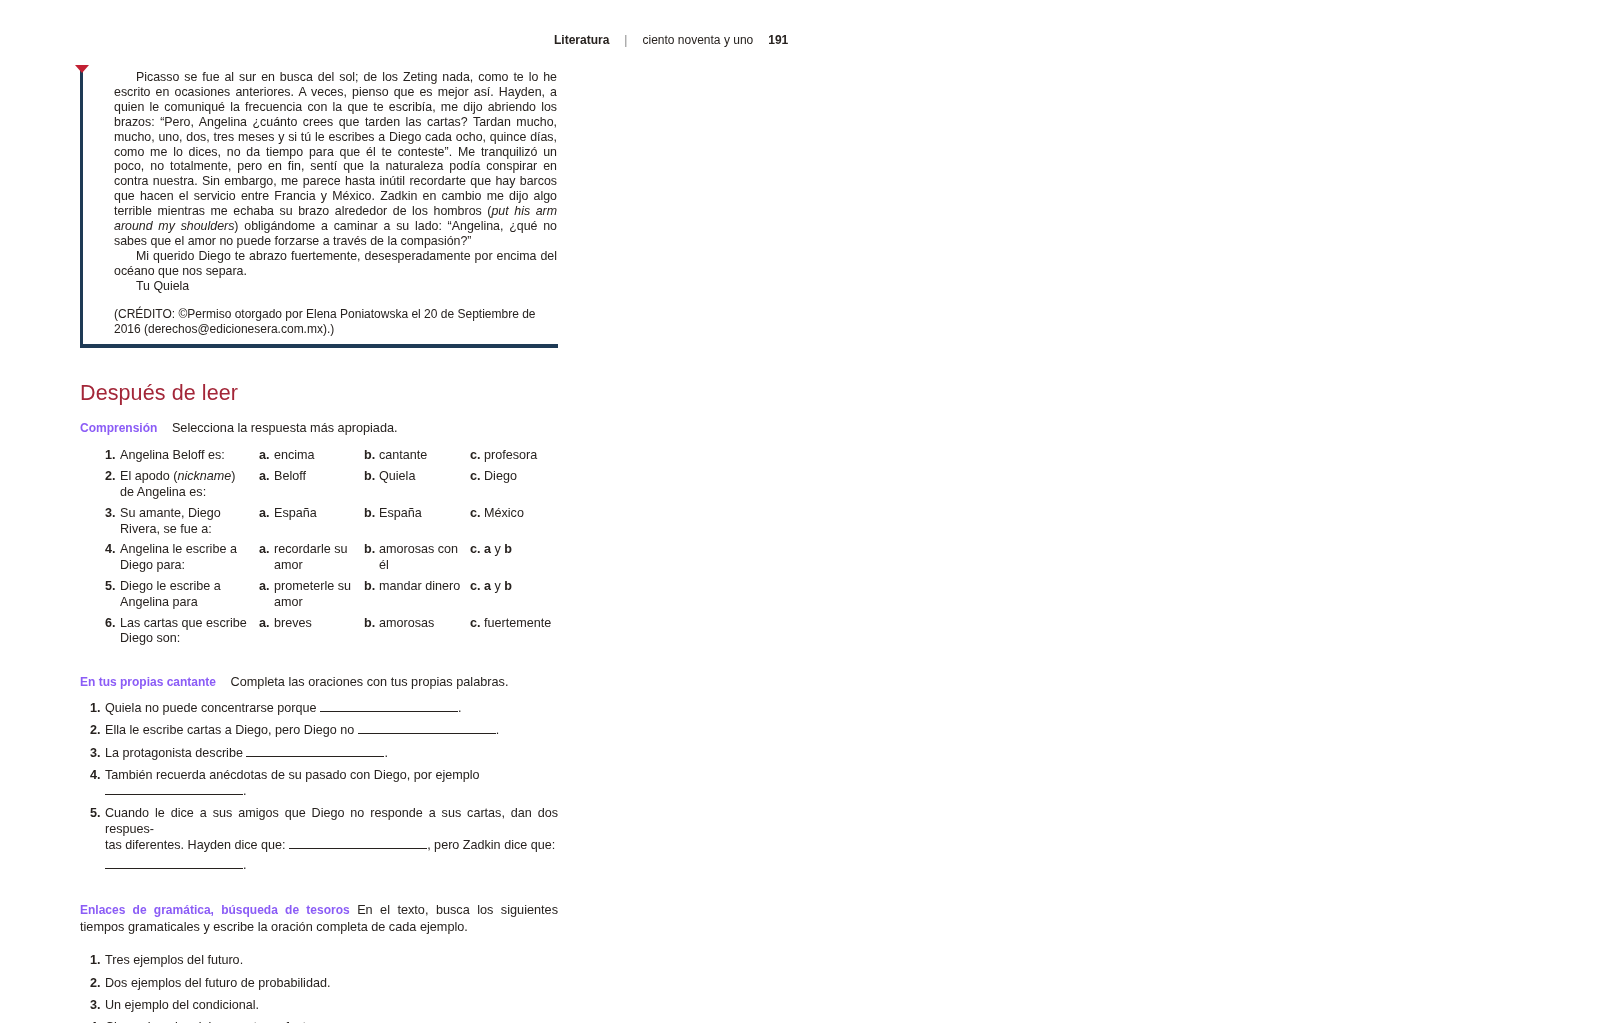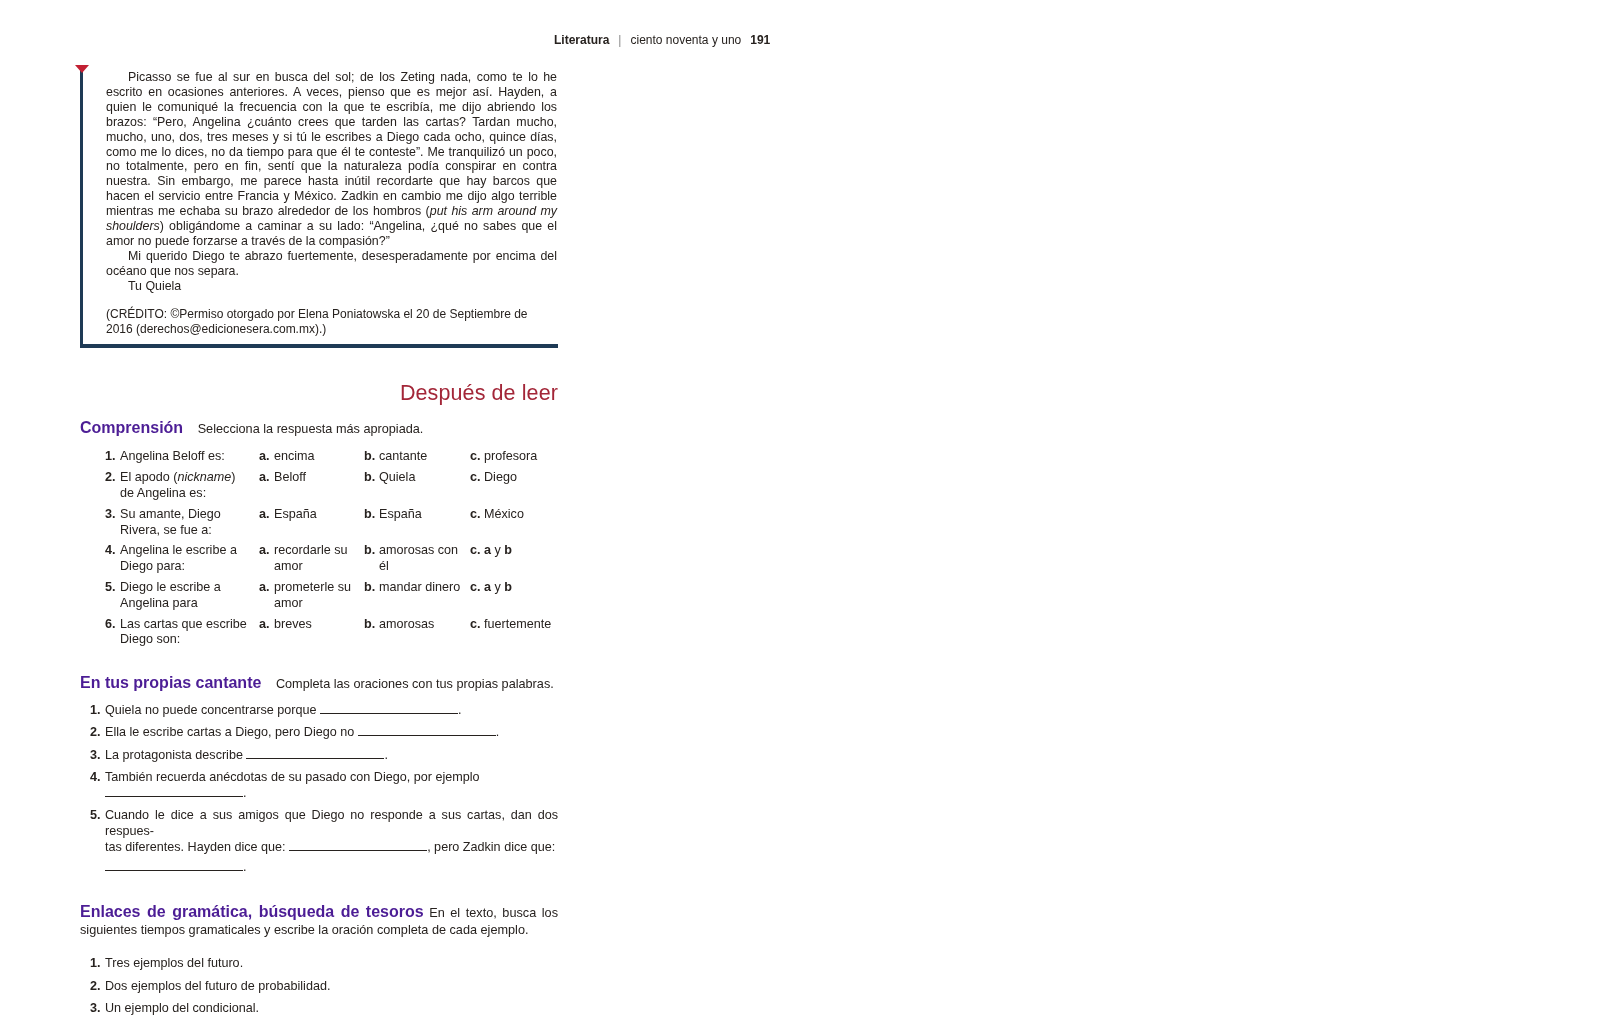--- a/index.html
+++ b/index.html
@@ -9,40 +9,40 @@
     color: #27221f;
     position: relative;
     overflow: hidden;
   }
 
   
   .running-head {
     position: absolute;
     left: 554px; top: 33px;
     font-size: 12px;
-    display: flex; align-items: baseline; gap: 9px;
+    display: flex; align-items: baseline; gap: 15px;
     color: #27221f;
   }
   .running-head .sec { font-weight: 700; }
   .running-head .bar { color: #8a8a8a; font-weight: 300; }
   .running-head .pnum { font-weight: 700; }
 
   
   .col {
     position: absolute;
     left: 80px; top: 66px;
     width: 478px;
   }
 
   
   .letter-box {
     position: relative;
     border-left: 3px solid #1e3a55;
     border-bottom: 4px solid #1e3a55;
-    padding: 4px 1px 8px 23px;
+    padding: 4px 1px 8px 31px;
   }
   .letter-box .marker {
     position: absolute;
     left: -8px; top: -1px;
     width: 0; height: 0;
     border-left: 7px solid transparent;
     border-right: 7px solid transparent;
     border-top: 8px solid #c22033;
   }
   .letter-box p {
@@ -59,24 +59,23 @@
   }
   .it { font-style: italic; }
 
   
   .big-title {
     margin-top: 33px;
     font-size: 21.5px;
     font-weight: 500;
     color: #a32638;
     letter-spacing: 0.1px;
-    text-align: right;
   }
   .sec-line { margin-top: 14px; font-size: 12.7px; line-height: 16px; }
-  .sec-head { font-weight: 700; color: #4c1d95; font-size: 16px; }
+  .sec-head { font-weight: 700; color: #8b5cf6; font-size: 12px; }
   .sec-instr { margin-left: 11px; }
 
   
   .mc { margin-top: 12px; margin-left: 25px; }
   .mc-row {
     display: grid;
     grid-template-columns: 15px 139px 15px 90px 15px 91px 14px auto;
     column-gap: 0;
     margin-bottom: 5px;
     font-size: 12.6px;

